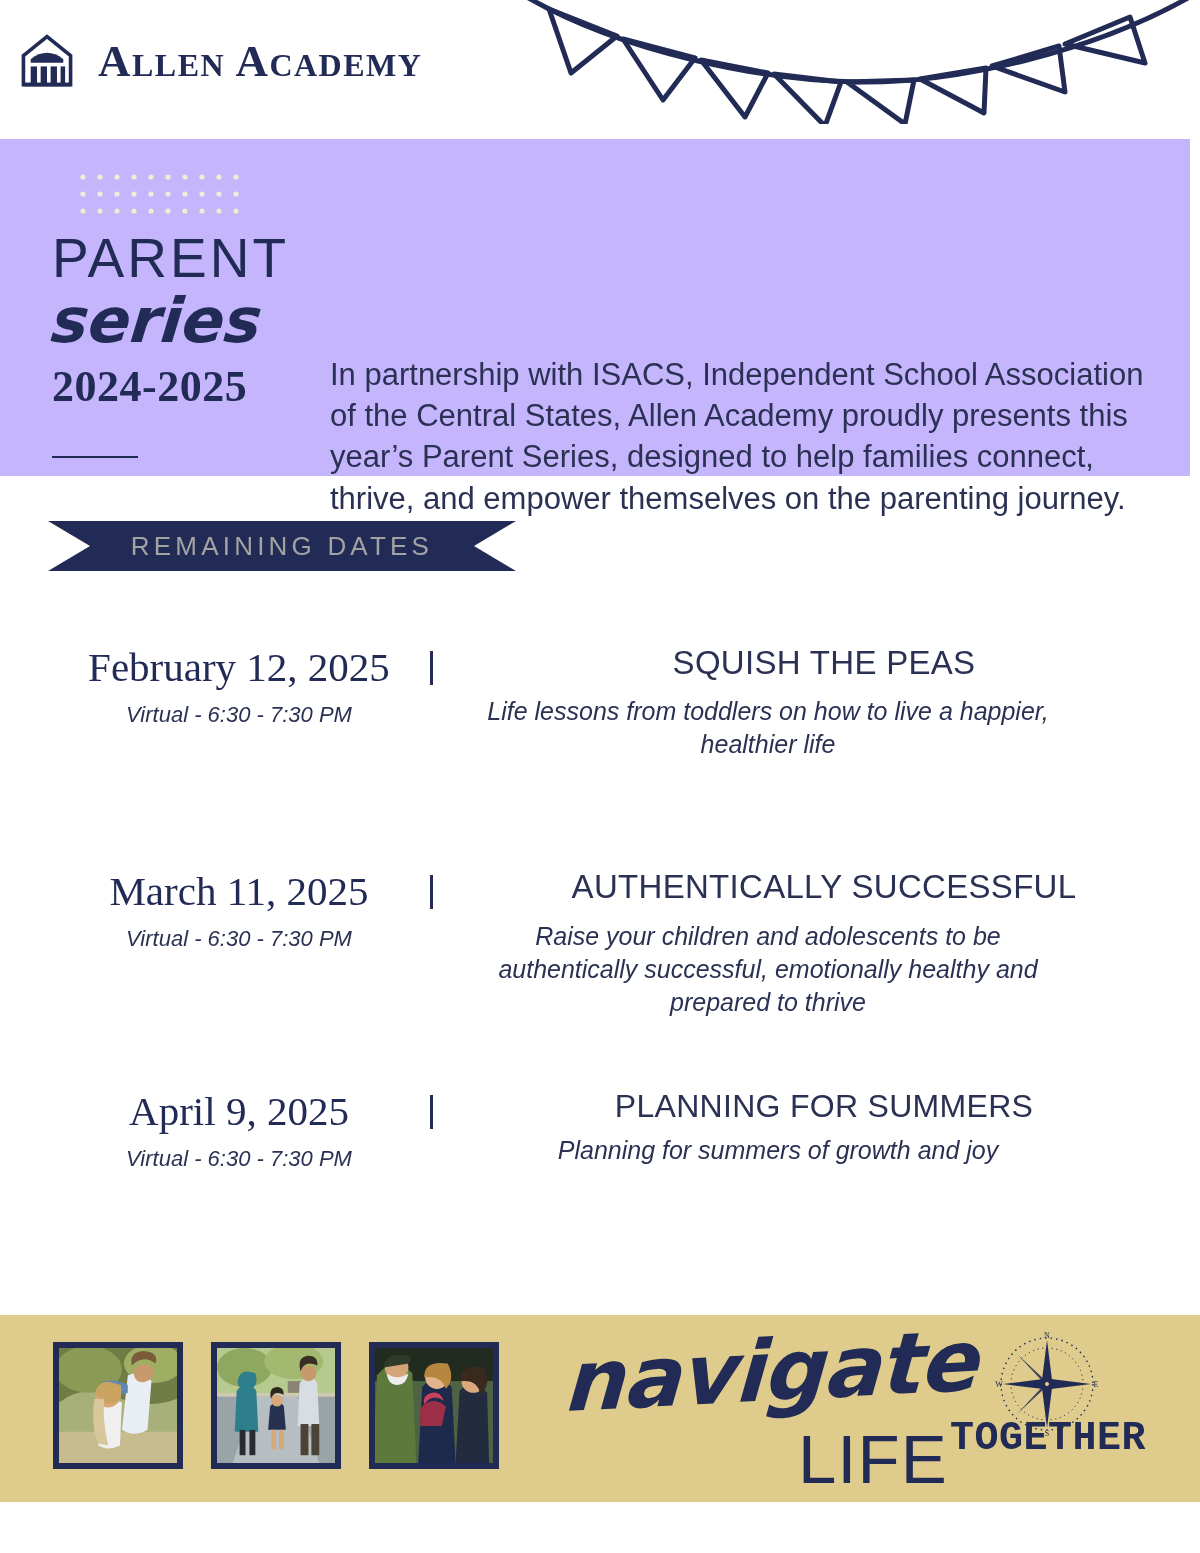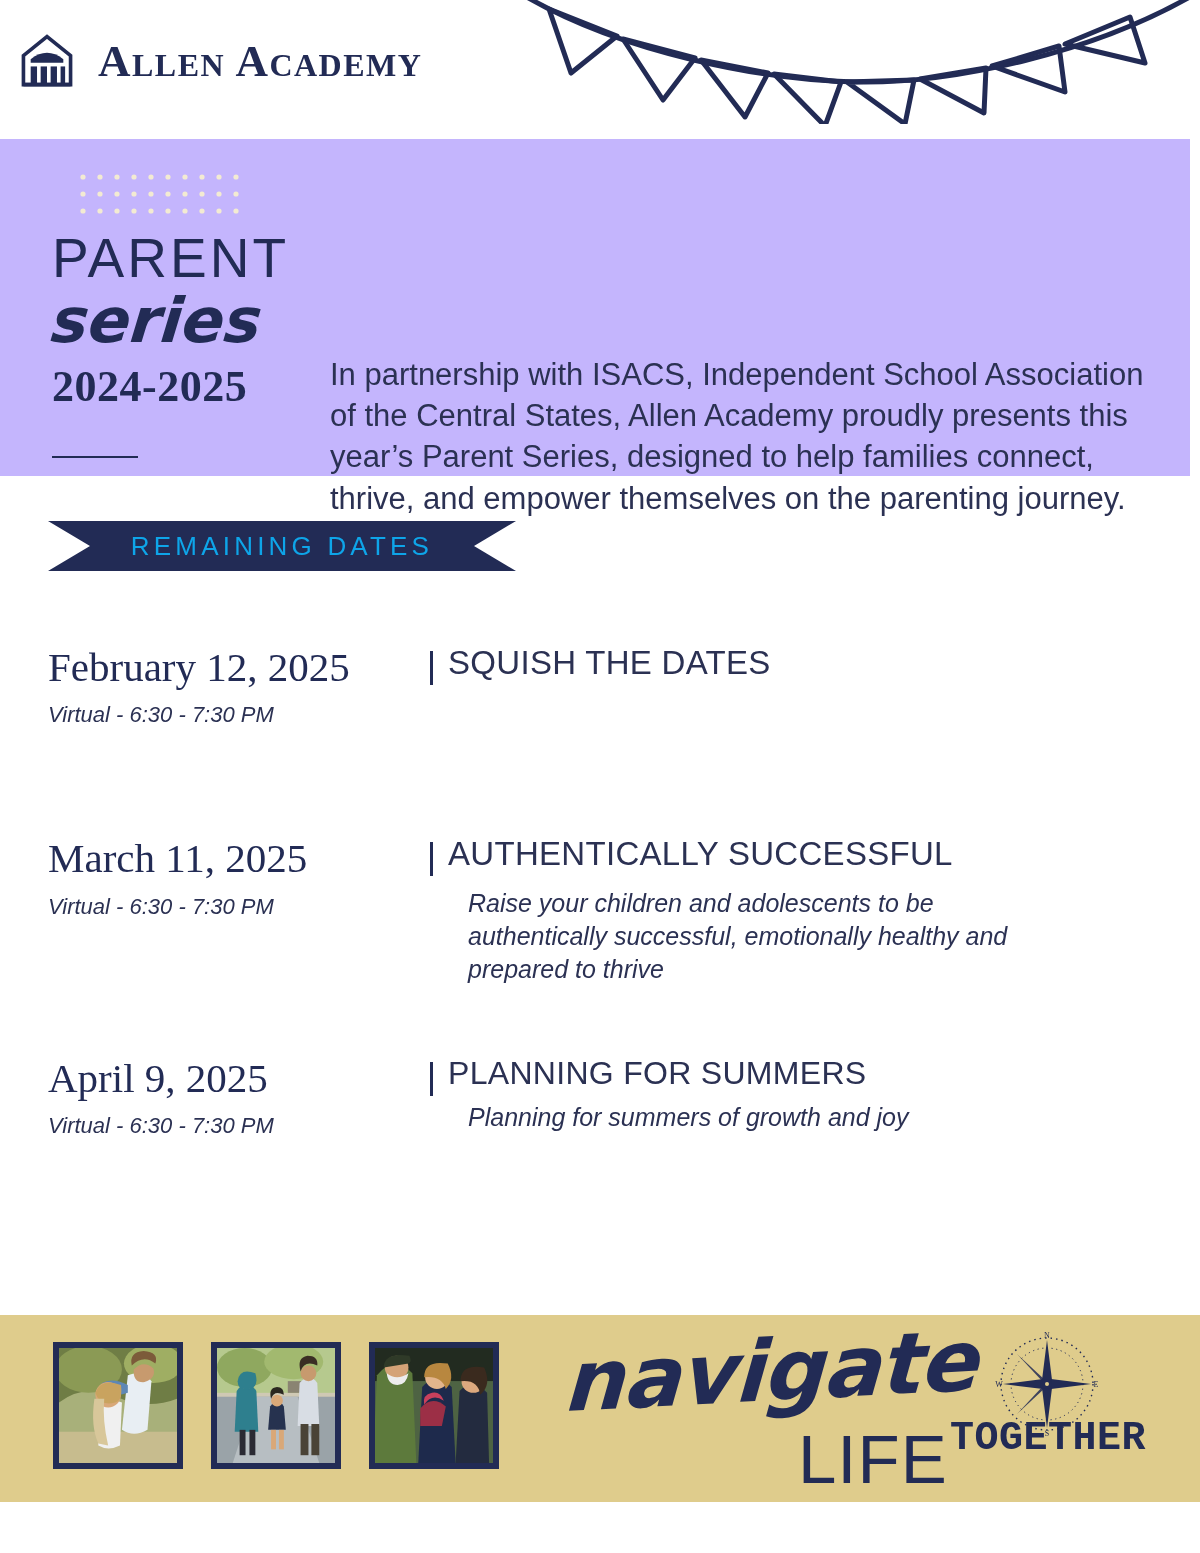--- a/index.html
+++ b/index.html
@@ -115,36 +115,37 @@
     width: 468px;
     height: 50px;
     background: #222B55;
     display: flex;
     align-items: center;
     justify-content: center;
     -webkit-clip-path: polygon(0 0, 100% 0, 100% 100%, 0 100%, 0 100%, 42px 50%, 0 0);
     clip-path: polygon(0 0, 468px 0, 426px 50%, 468px 100%, 0 100%, 42px 50%);
   }
   .ribbon-label {
-    color: #0ea5e9;
+    color: #a3a3a3;
     font-size: 26px;
     font-weight: 400;
     letter-spacing: 4.2px;
   }
 
   
   .events {
     position: absolute;
     left: 0; top: 645px;
     width: 1200px;
   }
   .event {
     position: relative;
     display: flex;
     align-items: flex-start;
+    text-align: center;
   }
   .event-when {
     width: 430px;
     padding-left: 48px;
     box-sizing: border-box;
     flex: 0 0 430px;
   }
   .event-date {
     font-family: "Liberation Serif", serif;
     font-size: 41px;
@@ -353,21 +354,22 @@
 
 <div class="events">
 
   <div class="event e1">
     <div class="event-when">
       <div class="event-date">February 12, 2025</div>
       <div class="event-time">Virtual - 6:30 - 7:30 PM</div>
     </div>
     <div class="event-what">
       <div class="event-bar"></div>
-      <div class="event-title">SQUISH THE DATES</div>
+      <div class="event-title">SQUISH THE PEAS</div>
+      <div class="event-desc">Life lessons from toddlers on how to live a happier, healthier life</div>
     </div>
   </div>
 
   <div class="event e2">
     <div class="event-when">
       <div class="event-date">March 11, 2025</div>
       <div class="event-time">Virtual - 6:30 - 7:30 PM</div>
     </div>
     <div class="event-what">
       <div class="event-bar"></div>

